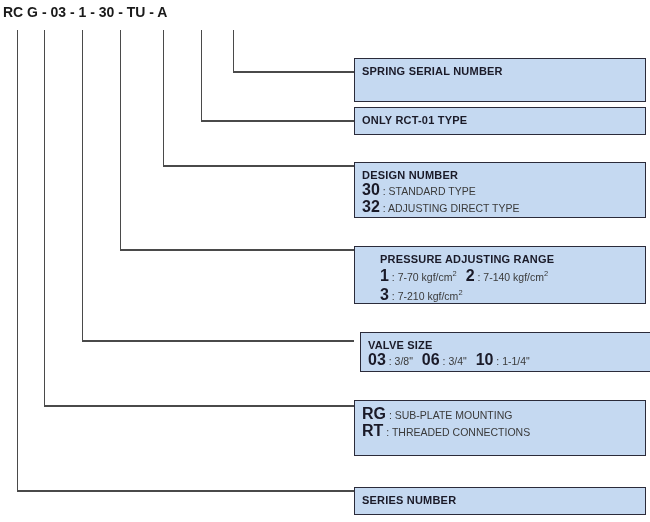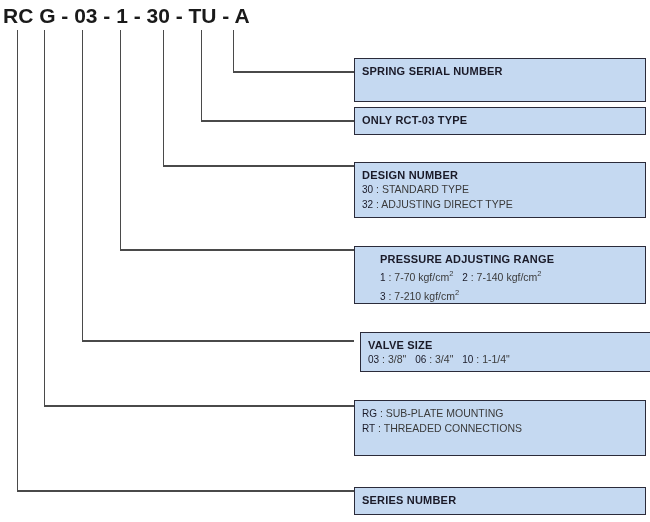--- a/index.html
+++ b/index.html
@@ -1,30 +1,30 @@
 <!DOCTYPE html>
 <html><head>
 <meta charset="utf-8">
 <style>
   html,body{margin:0;padding:0;background:#ffffff;}
   body{width:650px;height:522px;position:relative;overflow:hidden;
        font-family:"Liberation Sans","DejaVu Sans",sans-serif;}
 
   #code-line{position:absolute;left:0;top:4px;width:330px;height:28px;
-             font-size:21px;font-weight:bold;color:#1a1a1a;letter-spacing:0px;
+             font-size:14px;font-weight:bold;color:#1a1a1a;letter-spacing:0px;
              white-space:pre;padding-left:3px;}
 
   svg#leaders{position:absolute;left:0;top:0;width:650px;height:522px;}
 
   .info-box{position:absolute;background:#c5d9f1;border:1.5px solid #2b2b3a;
             box-sizing:border-box;padding:5px 0 4px 7px;}
   .box-title{font-size:11px;font-weight:bold;color:#1a1a28;letter-spacing:.2px;
              line-height:14px;}
   .box-row{font-size:10.5px;color:#3a3a3a;line-height:15px;white-space:nowrap;}
-  .box-row b{color:#1a1a28;font-weight:normal;font-size:10px;}
+  .box-row b{color:#1a1a28;font-weight:bold;font-size:16px;}
   .sup{font-size:7.5px;vertical-align:super;}
   .col2{display:inline-block;}
   .inl{display:inline-block;margin-right:6px;}
 </style>
 </head>
 <body>
 
 <div id="code-line">RC G - 03 - 1 - 30 - TU - A</div>
 
 <svg id="leaders" viewBox="0 0 650 522" xmlns="http://www.w3.org/2000/svg">
@@ -44,21 +44,21 @@
 
     <path d="M17.5 30 L17.5 491 L354 491"></path>
   </g>
 </svg>
 
 <div class="info-box" style="left:354px;top:58px;width:292px;height:44px;">
   <div class="box-title">SPRING SERIAL NUMBER</div>
 </div>
 
 <div class="info-box" style="left:354px;top:107px;width:292px;height:28px;">
-  <div class="box-title">ONLY RCT-03 TYPE</div>
+  <div class="box-title">ONLY RCT-01 TYPE</div>
 </div>
 
 <div class="info-box" style="left:354px;top:162px;width:292px;height:56px;">
   <div class="box-title">DESIGN NUMBER</div>
   <div class="box-row">
     <b>30</b>
     <span>:</span>
     <span>STANDARD TYPE</span>
   </div>
   <div class="box-row">

